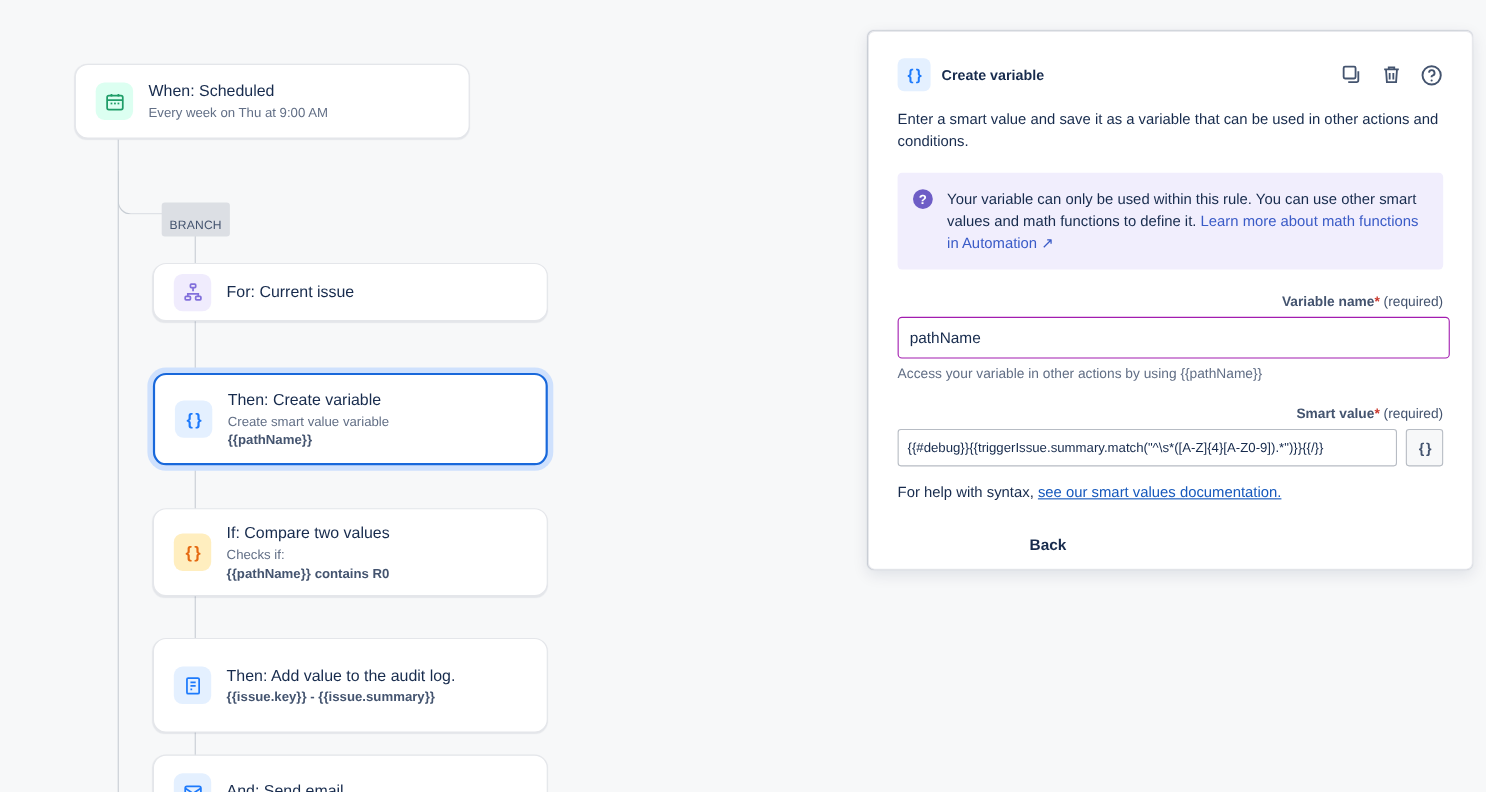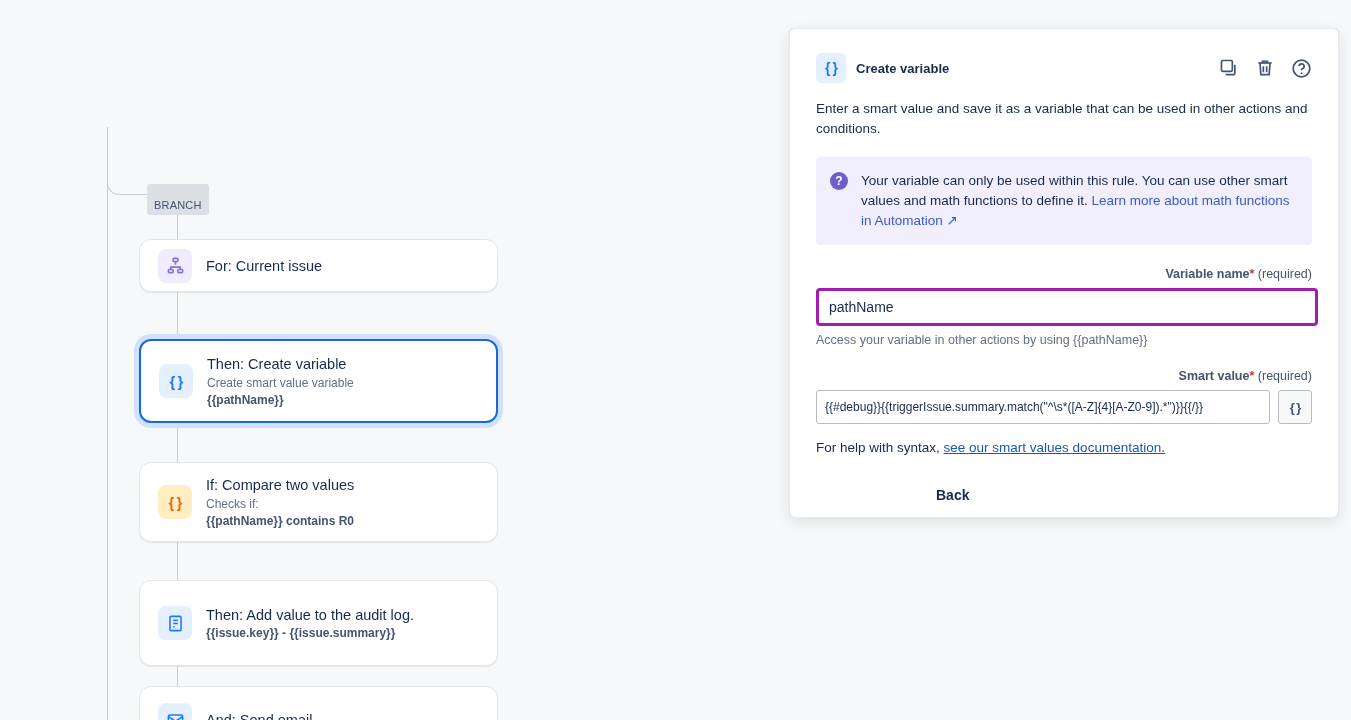--- a/index.html
+++ b/index.html
@@ -109,21 +109,21 @@
   .info-text { font-size: 13.5px; line-height: 20px; color: #172b4d; }
   .info-text a { color: #3a5bc7; text-decoration: none; }
 
   .field-label { font-size: 12.5px; font-weight: bold; color: #44546f; margin-top: 22px; text-align: right; }
   .req-star { color: #c9372c; font-weight: bold; }
   .req-note { font-weight: normal; color: #44546f; }
 
   .text-input {
     margin-top: 7px;
     width: 502px; height: 38px;
-    border: 3px solid #a21caf;
+    border: 1px solid #a21caf;
     border-radius: 4px;
     background: #fff;
     font-size: 14px;
     color: #172b4d;
     padding: 0 10px;
     font-family: "Liberation Sans", sans-serif;
   }
   .help-text { font-size: 12.5px; color: #626f86; margin-top: 7px; }
 
   .sv-row { display: flex; align-items: center; gap: 8px; margin-top: 7px; }
@@ -171,20 +171,37 @@
 <div id="root">
 
   <div id="canvas">
 
     <div class="conn conn-v" style="left:107px; top:127px; height:593px;"></div>
     <div class="conn-elbow" style="left:107px; top:155px; width:70px; height:40px;"></div>
     <div class="conn conn-v" style="left:177px; top:193px; height:527px;"></div>
 
     <div class="branch-chip">BRANCH</div>
 
+    <div class="card" style="left:68px; top:58px; width:359px; height:68px;">
+      <div class="card-icon ic-green">
+        <svg width="19" height="19" viewBox="0 0 24 24" fill="none" stroke="currentColor" stroke-width="2">
+          <rect x="3" y="5" width="18" height="16" rx="2"></rect>
+          <line x1="3" y1="10" x2="21" y2="10"></line>
+          <line x1="8" y1="3" x2="8" y2="6"></line>
+          <line x1="16" y1="3" x2="16" y2="6"></line>
+          <rect x="7" y="13" width="2" height="2" fill="currentColor" stroke="none"></rect>
+          <rect x="11" y="13" width="2" height="2" fill="currentColor" stroke="none"></rect>
+          <rect x="15" y="13" width="2" height="2" fill="currentColor" stroke="none"></rect>
+        </svg>
+      </div>
+      <div class="card-body">
+        <div class="card-title">When: Scheduled</div>
+        <div class="card-sub">Every week on Thu at 9:00 AM</div>
+      </div>
+    </div>
 
     <div class="card" style="left:139px; top:239px; width:359px; height:53px;">
       <div class="card-icon ic-purple">
         <svg width="19" height="19" viewBox="0 0 24 24" fill="none" stroke="currentColor" stroke-width="2">
           <rect x="9" y="3" width="6" height="4" rx="1"></rect>
           <rect x="3" y="17" width="6" height="4" rx="1"></rect>
           <rect x="15" y="17" width="6" height="4" rx="1"></rect>
           <path d="M12 7v4M6 17v-3h12v3"></path>
         </svg>
       </div>

